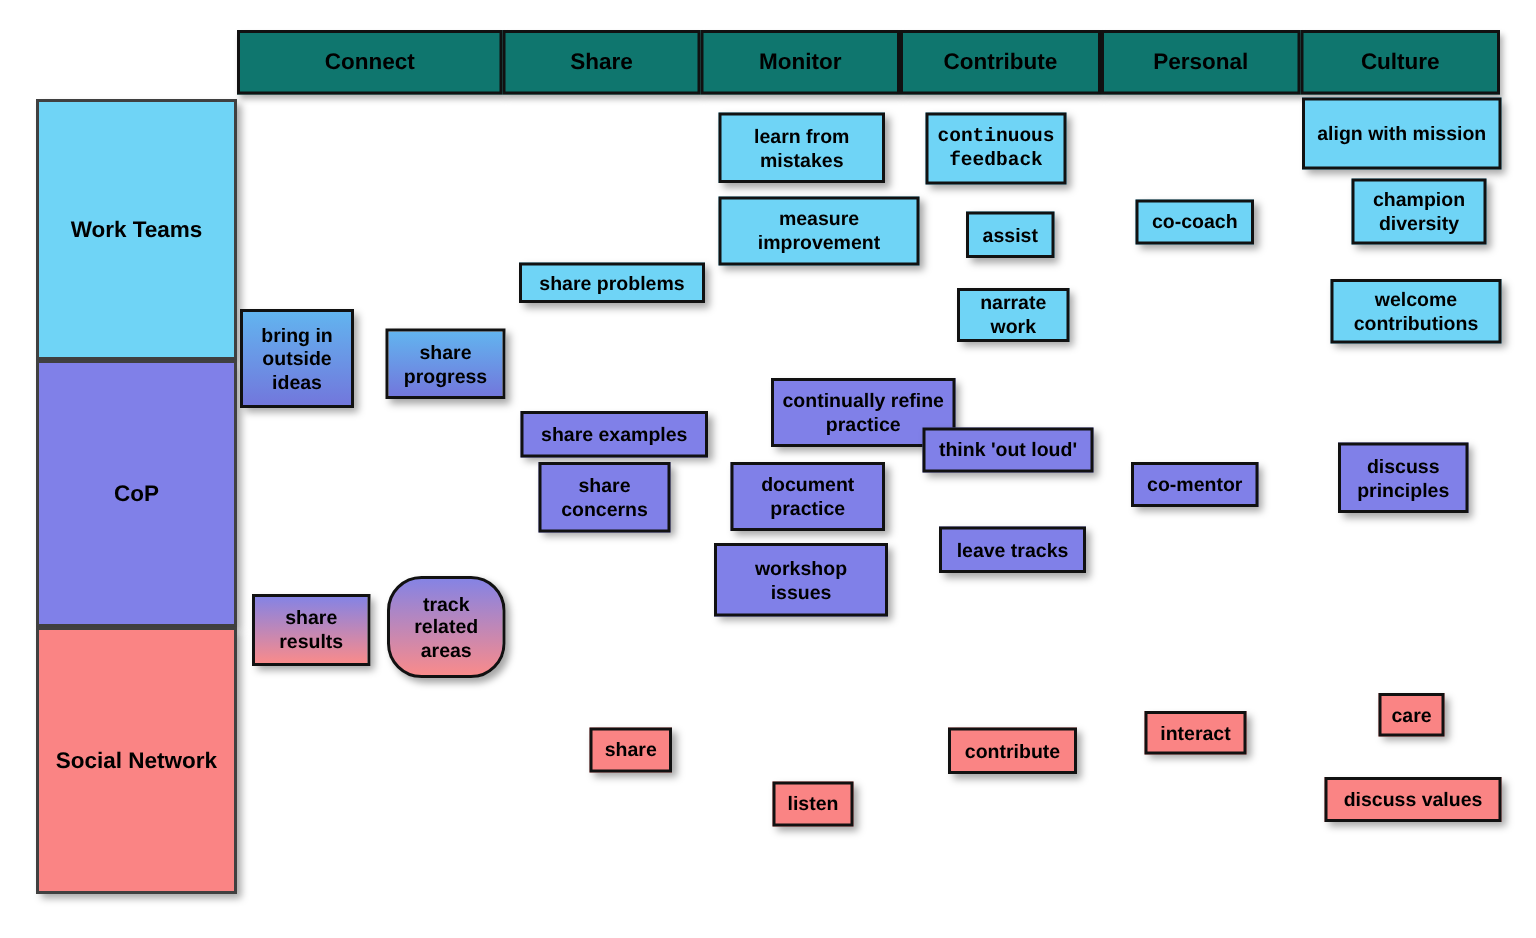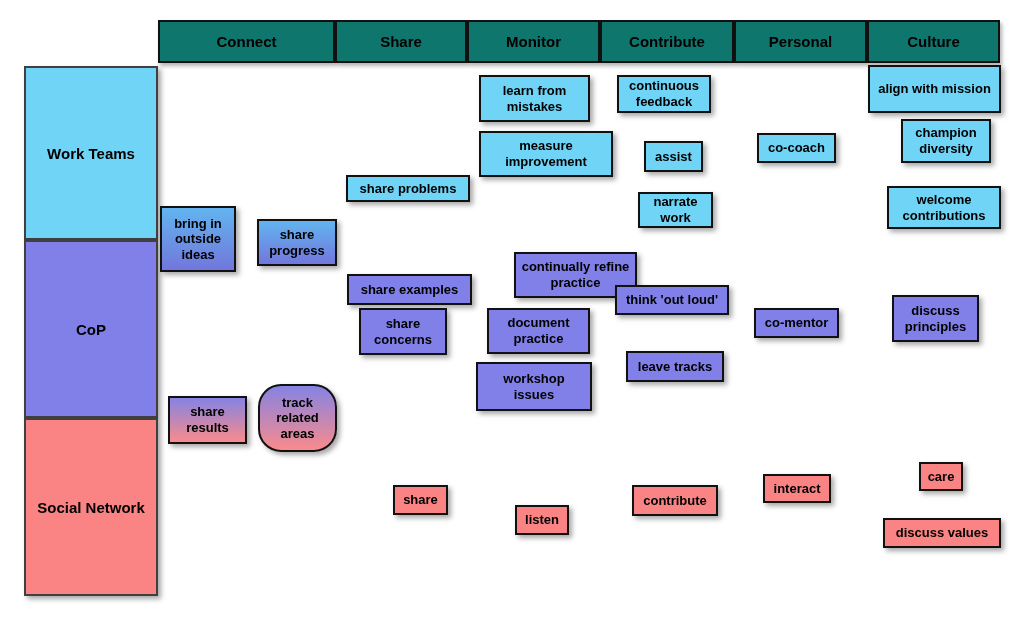--- a/index.html
+++ b/index.html
@@ -77,21 +77,21 @@
       <div class="col-header" style="left: 734px; top: 20px; width: 133px; height: 43px;">Personal</div>
       <div class="col-header" style="left: 867px; top: 20px; width: 133px; height: 43px;">Culture</div>
     </div>
   <div id="row-bands">
       <div class="row-band fill-cyan" style="left: 24px; top: 66px; width: 134px; height: 174px;">Work Teams</div>
       <div class="row-band fill-purple" style="left: 24px; top: 240px; width: 134px; height: 178px;">CoP</div>
       <div class="row-band fill-salmon" style="left: 24px; top: 418px; width: 134px; height: 178px;">Social Network</div>
     </div>
   <div id="boxes">
       <div class="box fill-cyan" style="left: 479px; top: 75px; width: 111px; height: 47px;">learn from mistakes</div>
-      <div class="box fill-cyan" style="left: 617px; top: 75px; width: 94px; height: 38px;">continuous feedback</div>
+      <div class="box fill-cyan" style="left: 617px; top: 75px; width: 94px; height: 48px; font-family: Liberation Mono, monospace;">continuous feedback</div>
       <div class="box fill-cyan" style="left: 868px; top: 65px; width: 133px; height: 48px;">align with mission</div>
       <div class="box fill-cyan" style="left: 479px; top: 131px; width: 134px; height: 46px;">measure improvement</div>
       <div class="box fill-cyan" style="left: 644px; top: 141px; width: 59px; height: 31px;">assist</div>
       <div class="box fill-cyan" style="left: 757px; top: 133px; width: 79px; height: 30px;">co-coach</div>
       <div class="box fill-cyan" style="left: 901px; top: 119px; width: 90px; height: 44px;">champion diversity</div>
       <div class="box fill-cyan" style="left: 346px; top: 175px; width: 124px; height: 27px;">share problems</div>
       <div class="box fill-cyan" style="left: 638px; top: 192px; width: 75px; height: 36px;">narrate work</div>
       <div class="box fill-cyan" style="left: 887px; top: 186px; width: 114px; height: 43px;">welcome contributions</div>
       <div class="box fill-blue_gradient" style="left: 160px; top: 206px; width: 76px; height: 66px;">bring in outside ideas</div>
       <div class="box fill-blue_gradient" style="left: 257px; top: 219px; width: 80px; height: 47px;">share progress</div>
@@ -100,19 +100,19 @@
       <div class="box fill-purple" style="left: 615px; top: 285px; width: 114px; height: 30px;">think 'out loud'</div>
       <div class="box fill-purple" style="left: 754px; top: 308px; width: 85px; height: 30px;">co-mentor</div>
       <div class="box fill-purple" style="left: 892px; top: 295px; width: 87px; height: 47px;">discuss principles</div>
       <div class="box fill-purple" style="left: 359px; top: 308px; width: 88px; height: 47px;">share concerns</div>
       <div class="box fill-purple" style="left: 487px; top: 308px; width: 103px; height: 46px;">document practice</div>
       <div class="box fill-purple" style="left: 626px; top: 351px; width: 98px; height: 31px;">leave tracks</div>
       <div class="box fill-purple" style="left: 476px; top: 362px; width: 116px; height: 49px;">workshop issues</div>
       <div class="box fill-purple_salmon_gradient" style="left: 168px; top: 396px; width: 79px; height: 48px;">share results</div>
       <div class="box fill-purple_salmon_gradient" style="left: 258px; top: 384px; width: 79px; height: 68px; border-radius: 23px;">track related areas</div>
       <div class="box fill-salmon" style="left: 393px; top: 485px; width: 55px; height: 30px;">share</div>
-      <div class="box fill-salmon" style="left: 515px; top: 505px; width: 54px; height: 30px;">listen</div>
+      <div class="box fill-salmon" style="left: 515px; top: 521px; width: 54px; height: 30px;">listen</div>
       <div class="box fill-salmon" style="left: 632px; top: 485px; width: 86px; height: 31px;">contribute</div>
       <div class="box fill-salmon" style="left: 763px; top: 474px; width: 68px; height: 29px;">interact</div>
       <div class="box fill-salmon" style="left: 919px; top: 462px; width: 44px; height: 29px;">care</div>
       <div class="box fill-salmon" style="left: 883px; top: 518px; width: 118px; height: 30px;">discuss values</div>
     </div>
 </div>
 
 </body></html>

